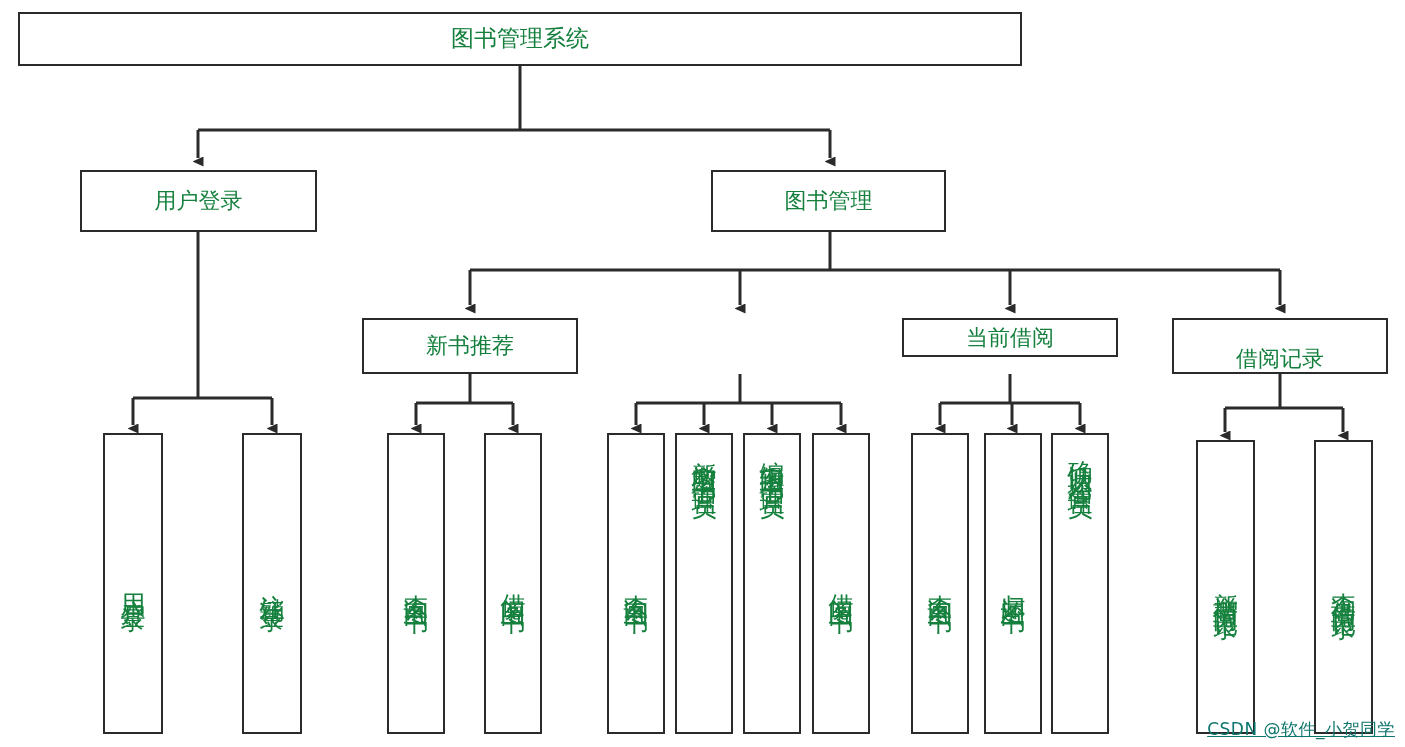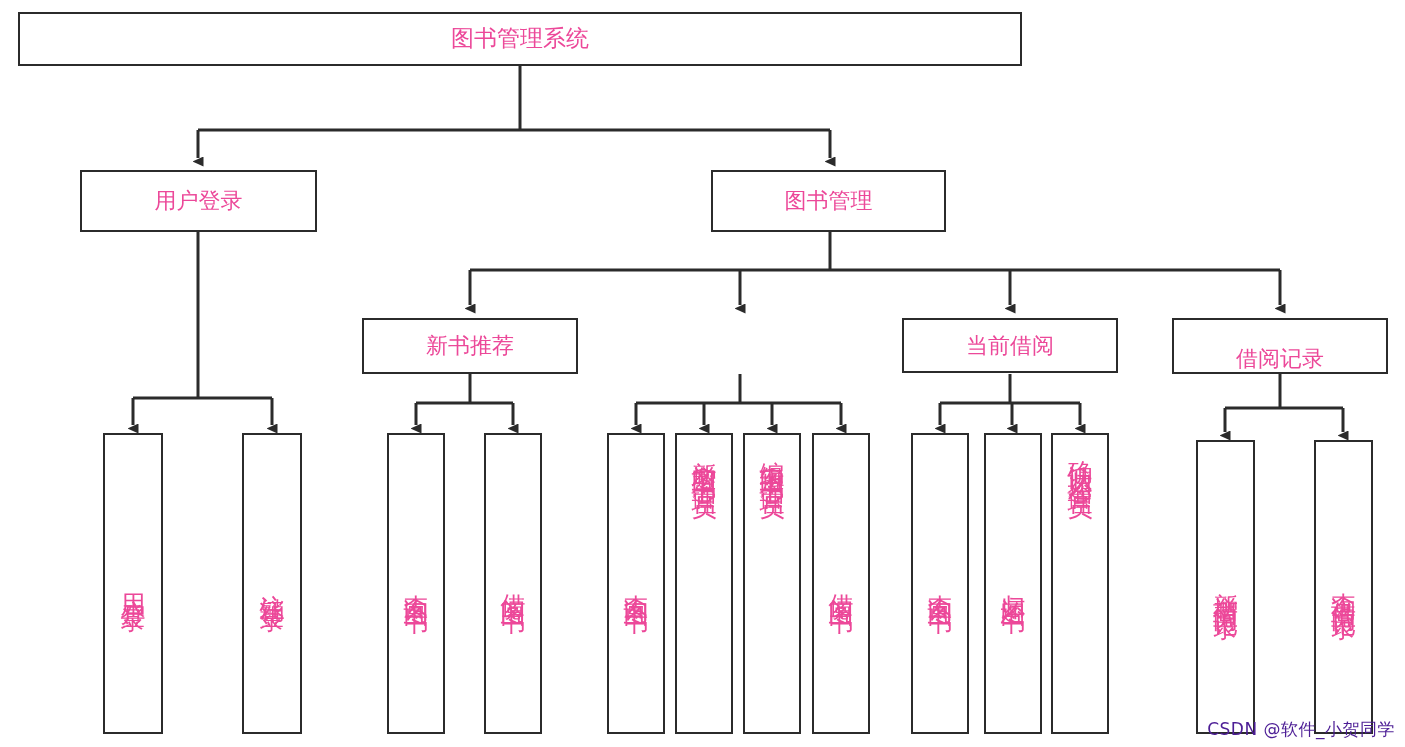--- a/index.html
+++ b/index.html
@@ -29,21 +29,21 @@
   .node-box {
     position: absolute;
     box-sizing: border-box;
     background: #ffffff;
     border: 2px solid #2b2b2b;
     display: flex;
     align-items: center;
     justify-content: center;
   }
   .node-label {
-    color: #ec4899;
+    color: #15803d;
     font-family: "DejaVu Sans", "Liberation Sans", sans-serif;
     text-align: center;
     white-space: nowrap;
     line-height: 1.18;
   }
   .level-root .node-label { font-size: 23px; }
   .level-2 .node-label { font-size: 22px; }
   .level-3 .node-label { font-size: 22px; }
 
   .leaf-box .node-label {
@@ -58,25 +58,26 @@
     align-items: flex-start;
     padding-top: 6px;
   }
   .leaf-box.short-text { align-items: center; padding-top: 0; }
 
   #watermark {
     position: absolute;
     right: 10px;
     bottom: 6px;
     font-size: 17px;
-    color: #4c1d95;
+    color: #0f766e;
     font-family: "DejaVu Sans", "Liberation Sans", sans-serif;
     letter-spacing: 0.5px;
     pointer-events: none;
     user-select: none;
+    text-decoration: underline;
   }
 </style>
 </head>
 <body>
 
 <div id="diagram-root">
 
   <svg class="diagram-canvas" viewBox="0 0 1405 747">
     <defs>
       <marker id="arrowhead" markerWidth="10" markerHeight="11" refX="1.5" refY="5.5" orient="auto" markerUnits="userSpaceOnUse">
@@ -149,21 +150,21 @@
   <div class="node-box level-2" style="left:80px; top:170px; width:237px; height:62px;">
     <span class="node-label">用户登录</span>
   </div>
   <div class="node-box level-2" style="left:711px; top:170px; width:235px; height:62px;">
     <span class="node-label">图书管理</span>
   </div>
 
   <div class="node-box level-3" style="left:362px; top:318px; width:216px; height:56px;">
     <span class="node-label">新书推荐</span>
   </div>
-  <div class="node-box level-3" style="left:902px; top:318px; width:216px; height:55px;">
+  <div class="node-box level-3" style="left:902px; top:318px; width:216px; height:39px;">
     <span class="node-label">当前借阅</span>
   </div>
   <div class="node-box level-3" style="left:1172px; top:318px; width:216px; height:56px;align-items:flex-end;">
     <span class="node-label">借阅记录</span>
   </div>
 
   <div class="node-box leaf-box short-text" style="left:103px; top:433px; width:60px; height:301px;">
     <span class="node-label">用户登录</span>
   </div>
   <div class="node-box leaf-box short-text" style="left:242px; top:433px; width:60px; height:301px;">

